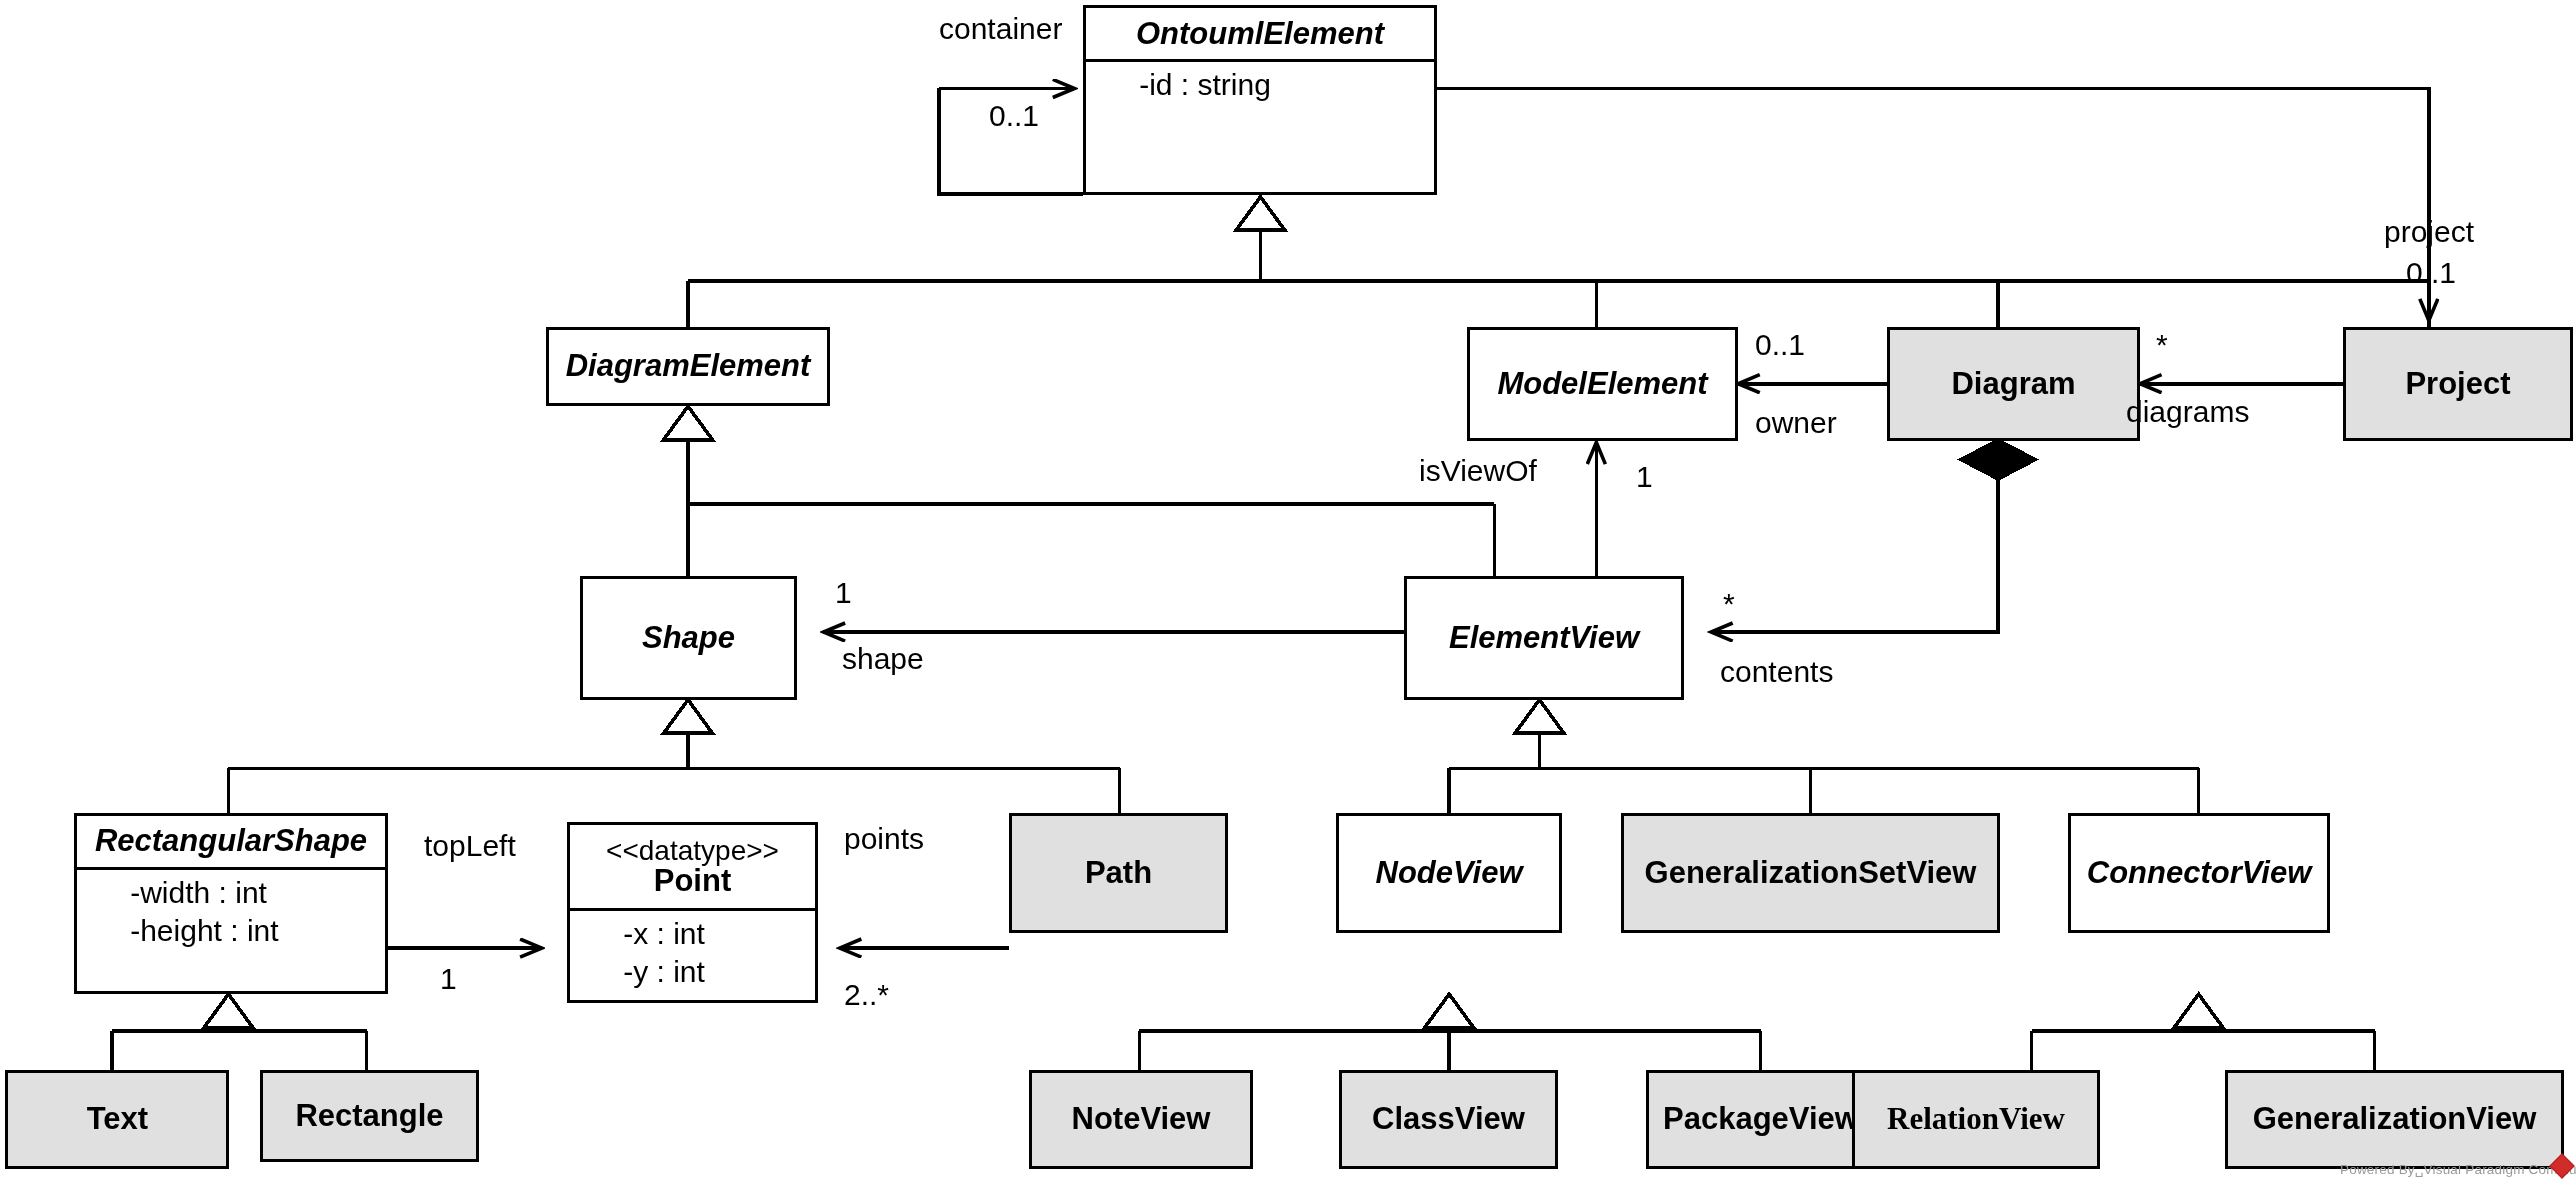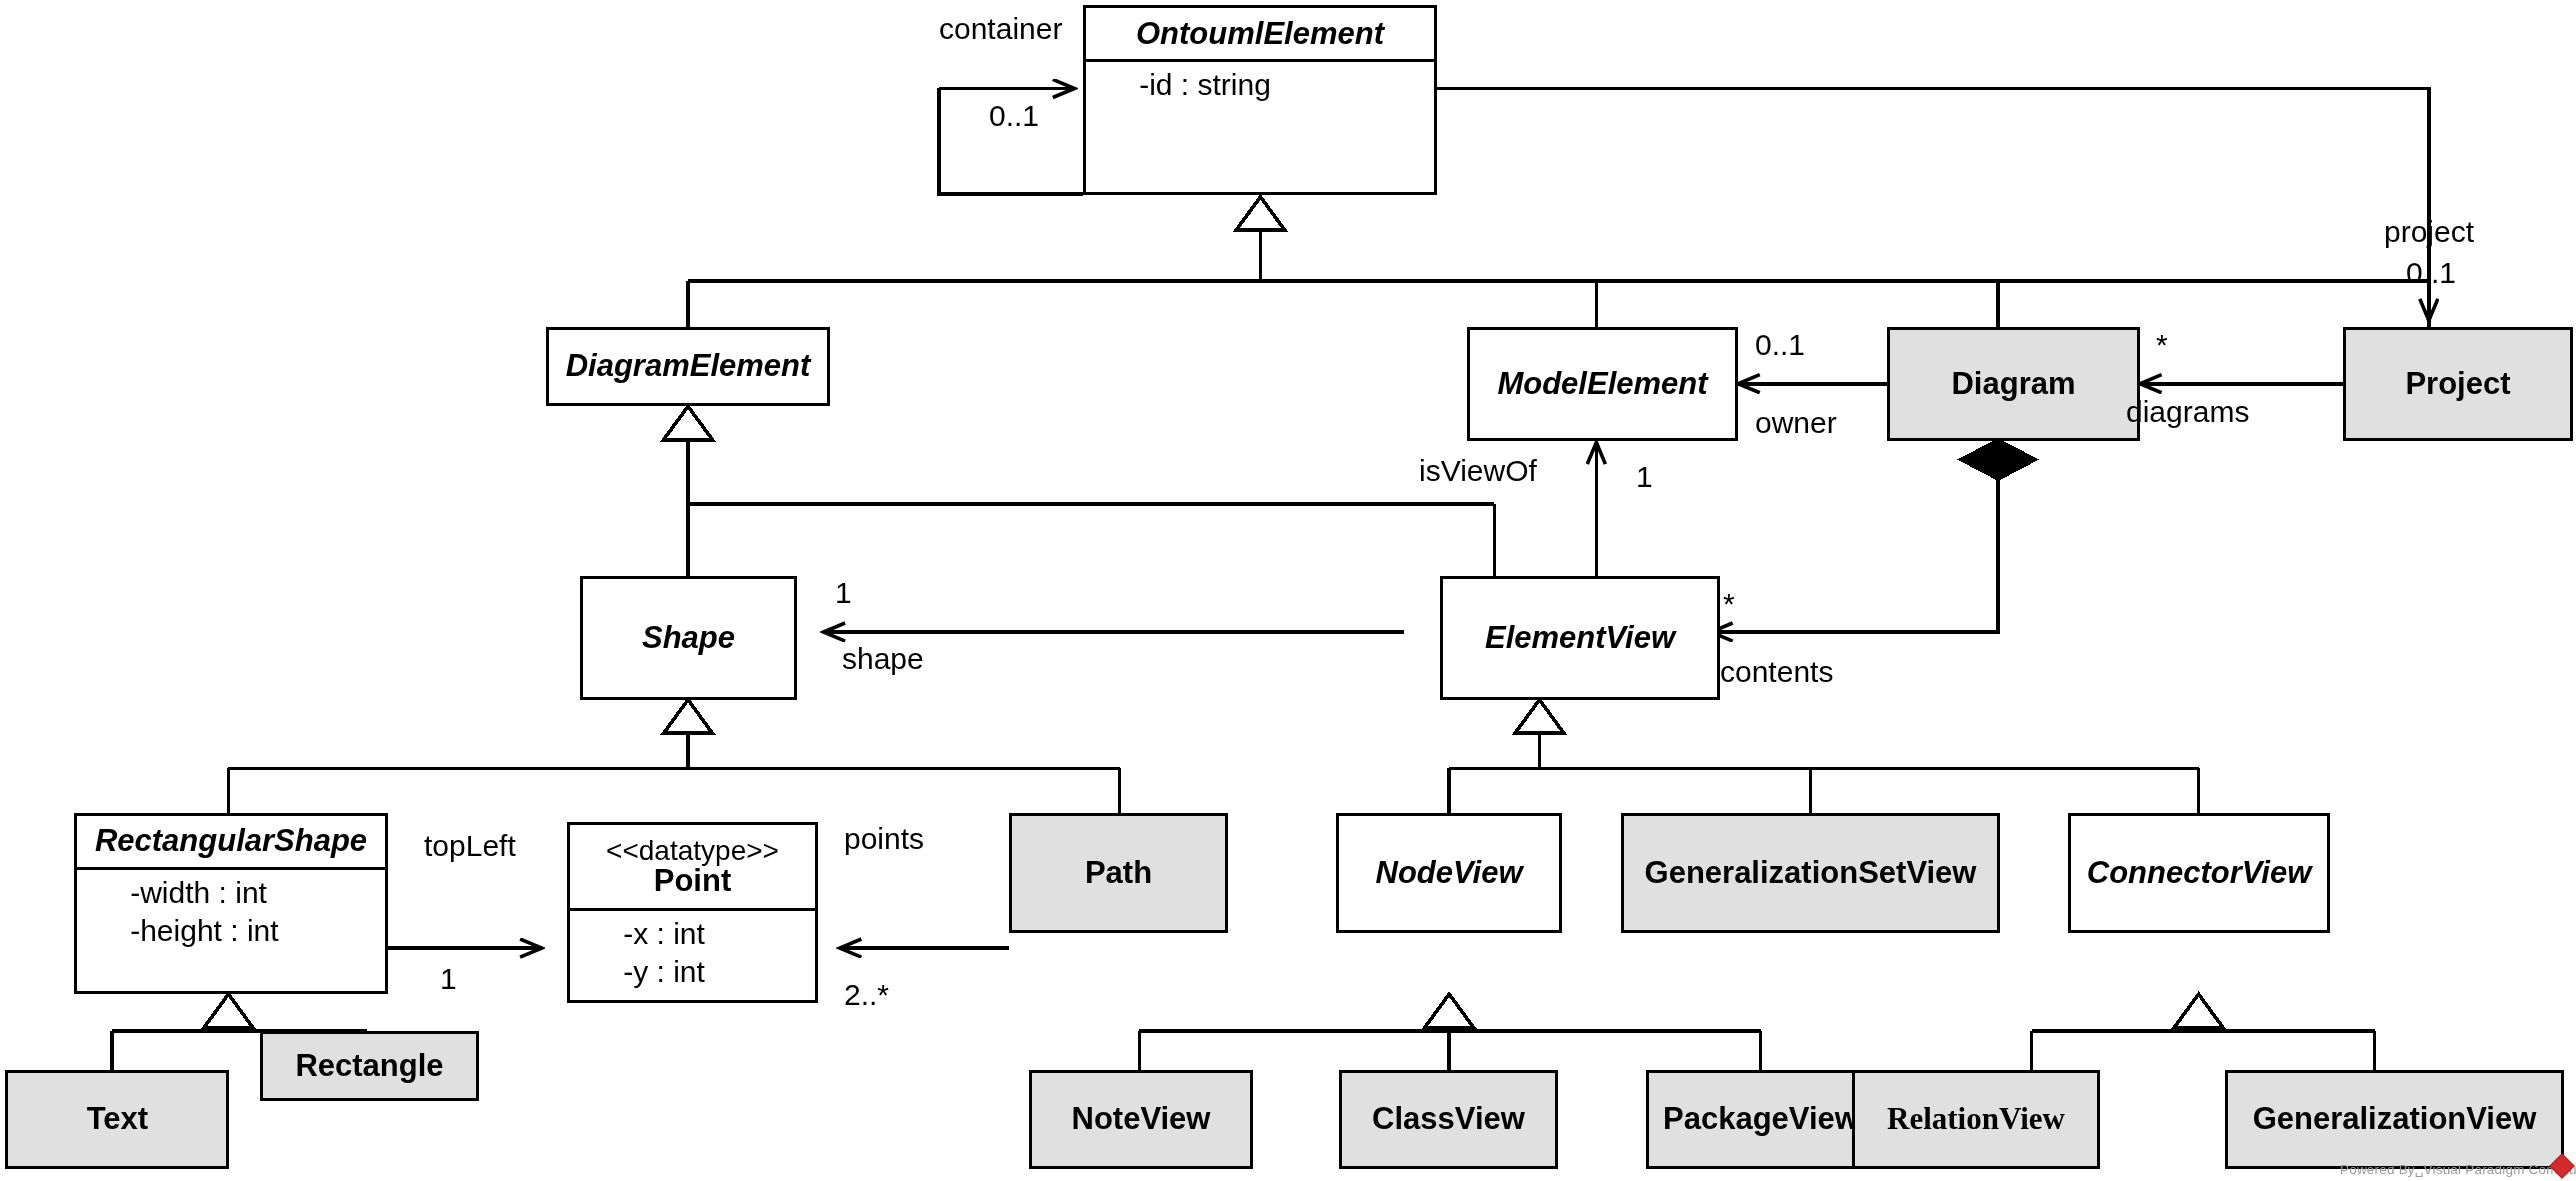--- a/index.html
+++ b/index.html
@@ -135,21 +135,21 @@
   </div>
 
   <div class="umlbox shaded" style="left:2343px;top:327px;width:230px;height:114px;">
     <div class="cname" style="height:100%;">Project</div>
   </div>
 
   <div class="umlbox" style="left:580px;top:576px;width:217px;height:124px;">
     <div class="cname ital" style="height:100%;">Shape</div>
   </div>
 
-  <div class="umlbox" style="left:1404px;top:576px;width:280px;height:124px;margin-left:36px;">
+  <div class="umlbox" style="left:1404px;top:576px;width:280px;height:124px;">
     <div class="cname ital" style="height:100%;">ElementView</div>
   </div>
 
   <div class="umlbox" style="left:74px;top:813px;width:314px;height:181px;">
     <div class="cname ital" style="height:51px;">RectangularShape</div>
     <div class="sep"></div>
     <div class="attrs">
       <div class="attr">-width : int</div>
       <div class="attr">-height : int</div>
     </div>
@@ -180,21 +180,21 @@
   </div>
 
   <div class="umlbox" style="left:2068px;top:813px;width:262px;height:120px;">
     <div class="cname ital" style="height:100%;">ConnectorView</div>
   </div>
 
   <div class="umlbox shaded" style="left:5.4px;top:1070px;width:224px;height:99px;">
     <div class="cname" style="height:100%;">Text</div>
   </div>
 
-  <div class="umlbox shaded" style="left:260px;top:1031px;width:219px;height:70px;">
+  <div class="umlbox shaded" style="left:260px;top:1070px;width:219px;height:92px;">
     <div class="cname" style="height:100%;">Rectangle</div>
   </div>
 
   <div class="umlbox shaded" style="left:1029px;top:1070px;width:224px;height:99px;">
     <div class="cname" style="height:100%;">NoteView</div>
   </div>
 
   <div class="umlbox shaded" style="left:1339px;top:1070px;width:219px;height:99px;">
     <div class="cname" style="height:100%;">ClassView</div>
   </div>

